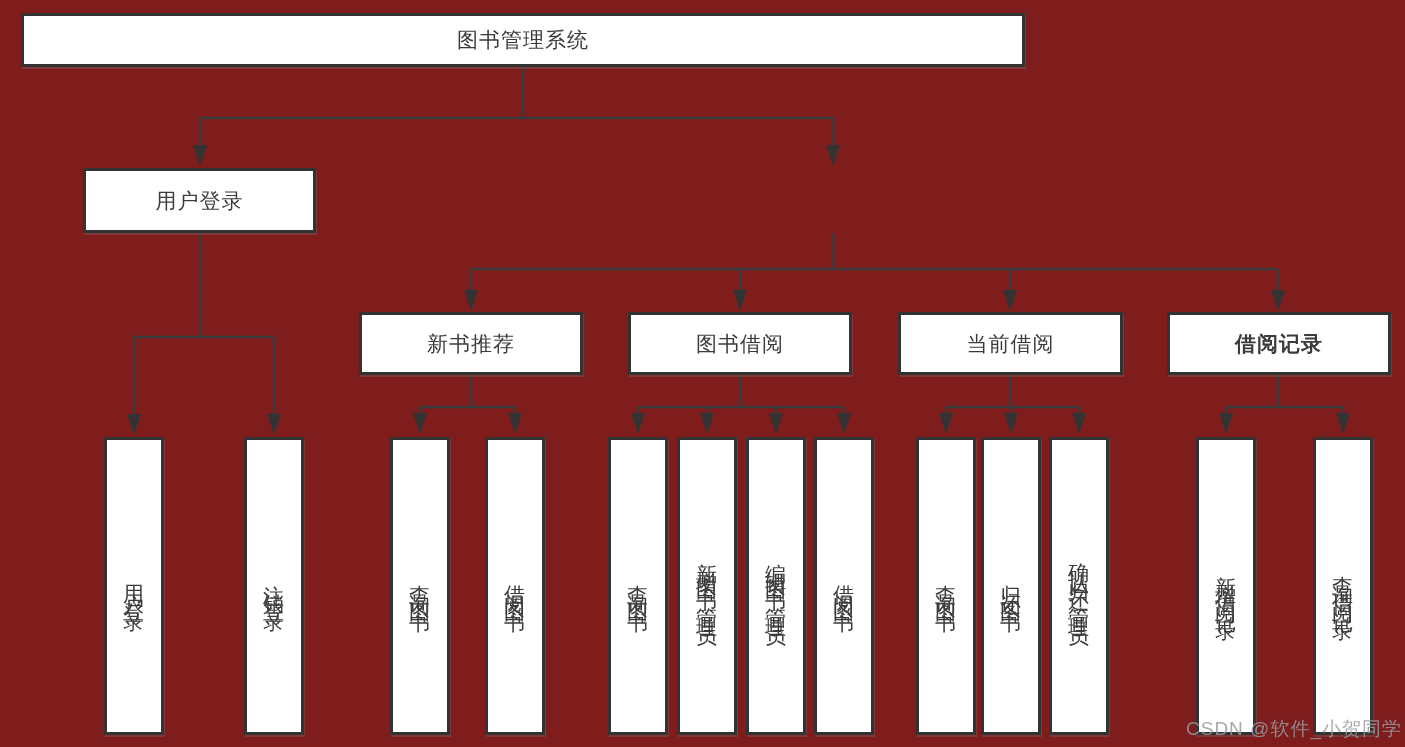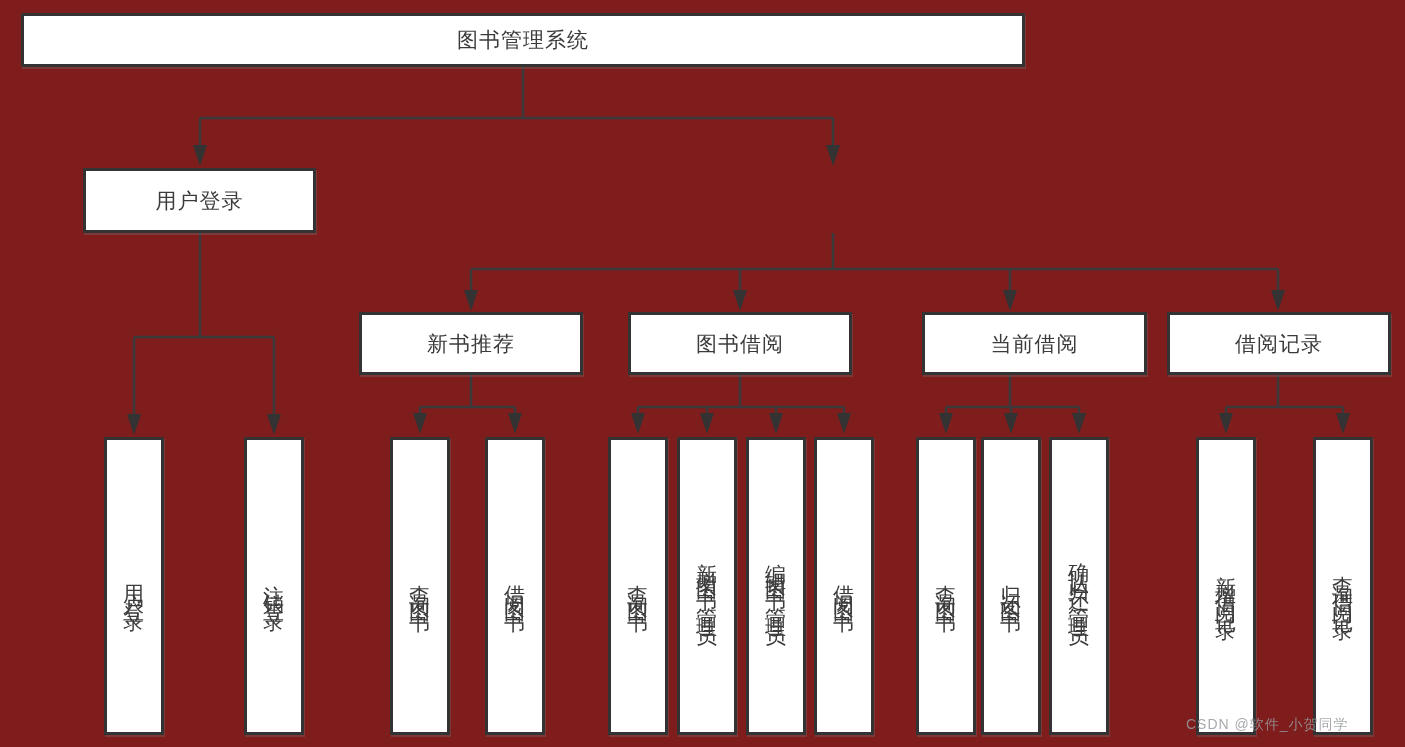--- a/index.html
+++ b/index.html
@@ -34,22 +34,22 @@
     font-size: 21px;
     letter-spacing: 1px;
   }
   .node-root   { left: 21px;  top: 13px;  width: 1004px; height: 54px; }
   .node-l2     { top: 168px; height: 65px; }
   .node-l2.user-login { left: 83px;  width: 233px; }
   .node-l2.book-mgmt  { left: 716px; width: 234px; }
   .node-l3     { top: 312px; height: 63px; width: 224px; }
   .node-l3.recommend { left: 359px; }
   .node-l3.borrow    { left: 628px; justify-content: center; }
-  .node-l3.current   { left: 898px; width: 225px; margin-left: 24px; }
-  .node-l3.records   { left: 1167px; }
+  .node-l3.current   { left: 898px; width: 225px; }
+  .node-l3.records   { left: 1167px; font-weight: bold; }
   .leaf {
     position: absolute;
     top: 437px;
     width: 60px;
     height: 298px;
   }
   .vtext {
     writing-mode: vertical-rl;
     text-orientation: mixed;
     font-size: 21px;
@@ -70,21 +70,21 @@
     fill: none;
   }
   .connector polygon {
     fill: #333333;
     stroke: none;
   }
   #watermark {
     position: absolute;
     left: 1186px;
     top: 716px;
-    font-size: 14px;
+    font-size: 19px;
     color: rgba(150,154,158,0.85);
     letter-spacing: 1px;
     white-space: nowrap;
     z-index: 20;
   }
 </style>
 </head>
 <body>
 
 <div id="canvas">

